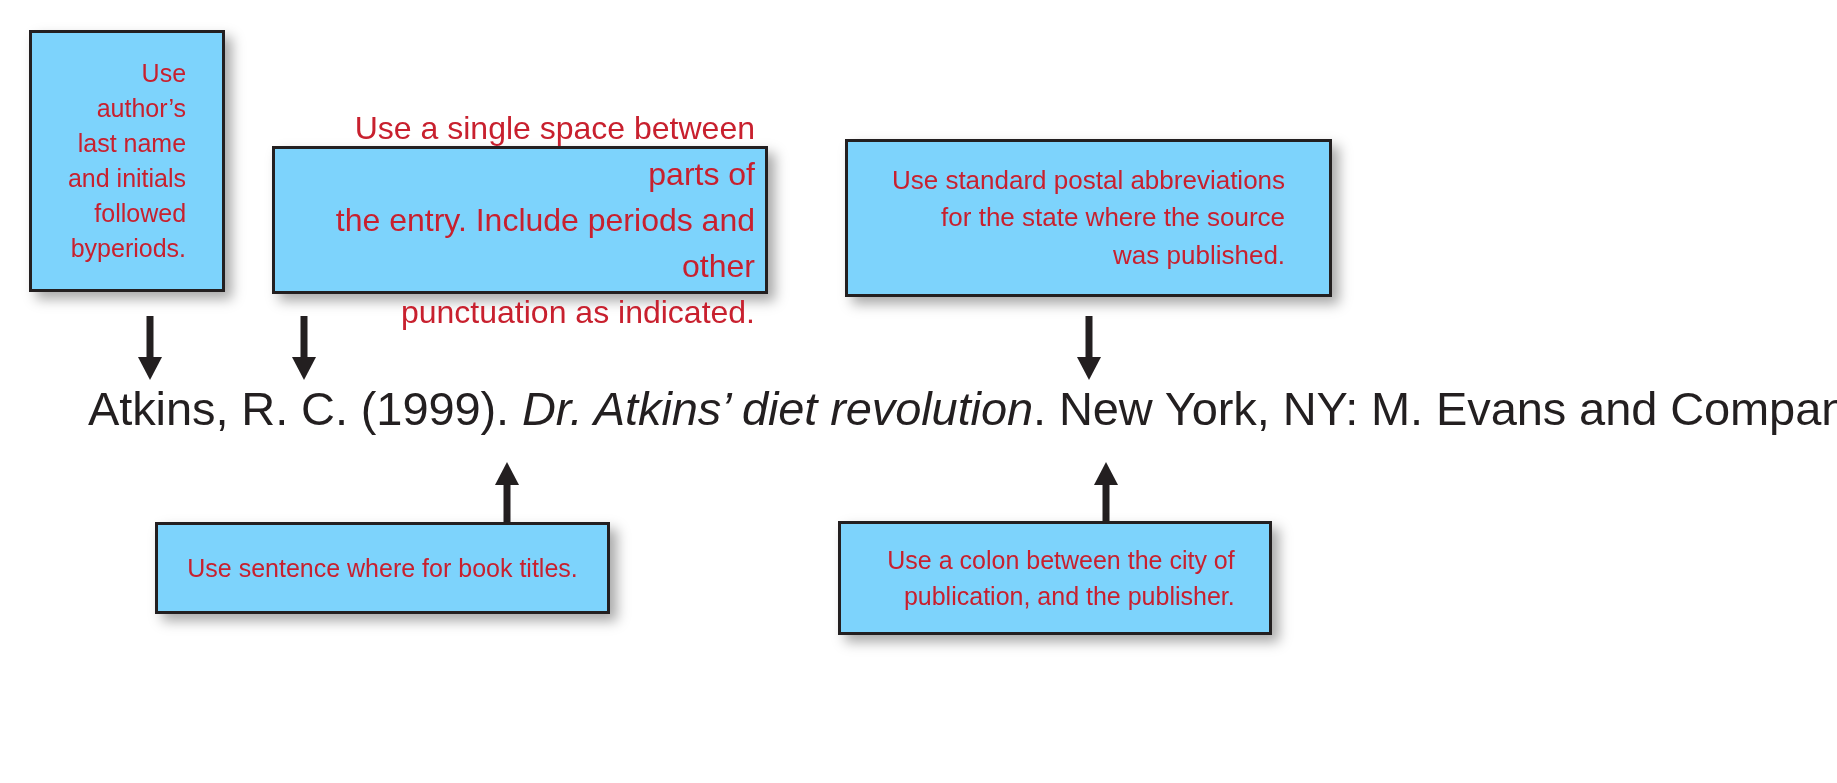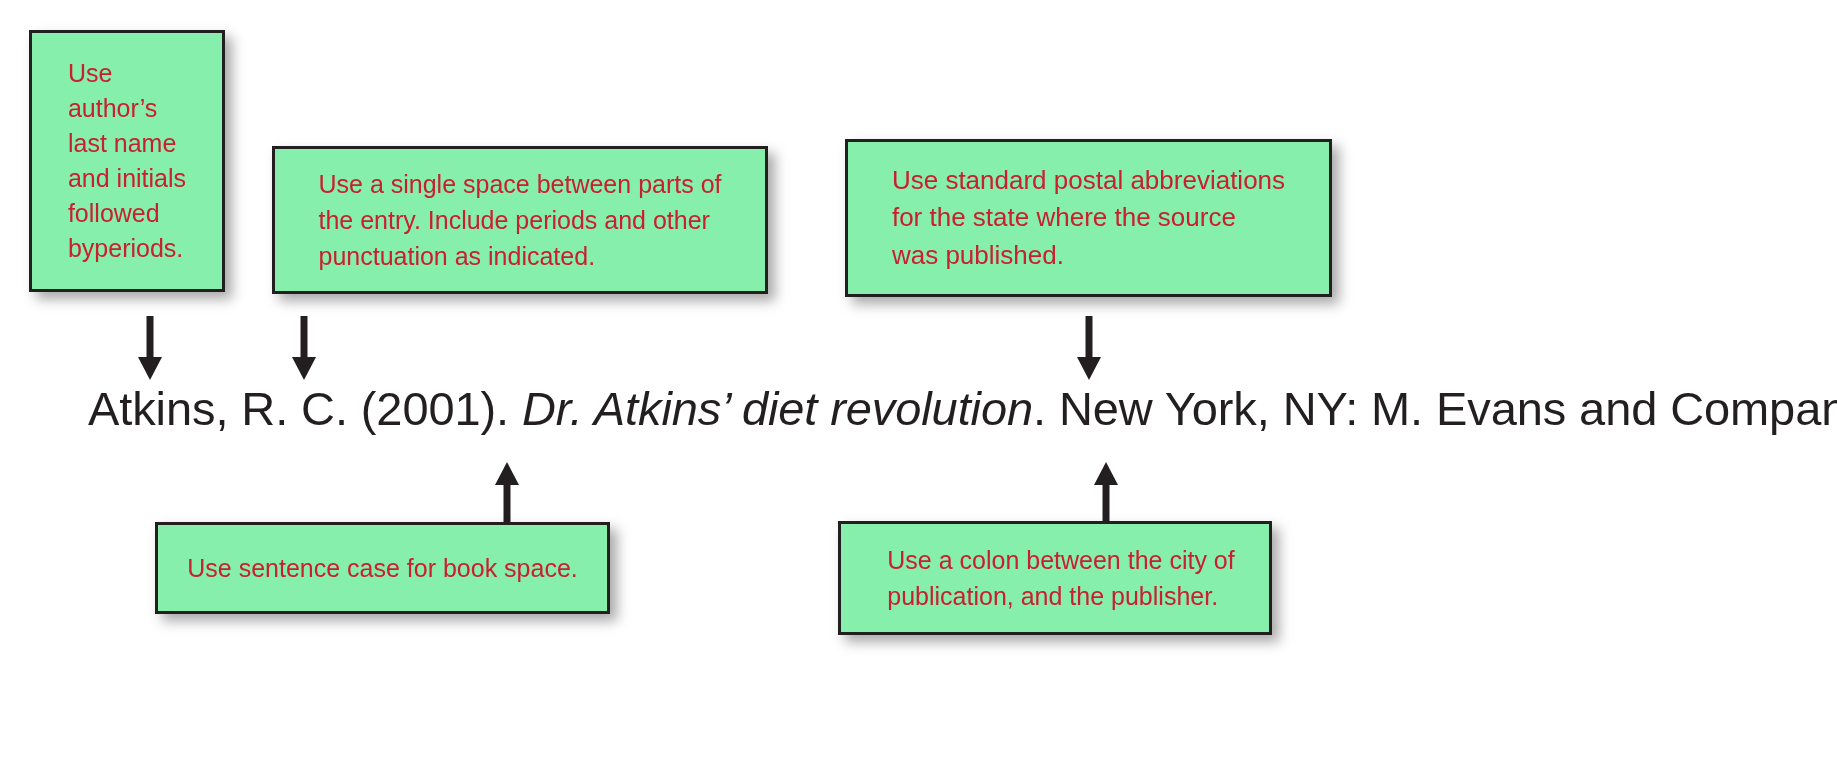--- a/index.html
+++ b/index.html
@@ -16,43 +16,43 @@
     width: 1837px;
     height: 783px;
     background: #ffffff;
     overflow: hidden;
   }
 
   
   .callout {
     position: absolute;
     box-sizing: border-box;
-    background: #86efac;
+    background: #7dd3fc;
     border: 3px solid #231f20;
     box-shadow: 7px 7px 12px rgba(0,0,0,0.34);
     display: flex;
     align-items: center;
     justify-content: center;
-    text-align: left;
+    text-align: right;
   }
   .callout .ctext {
     color: #c8202e;
     font-family: "Liberation Sans", sans-serif;
     font-weight: 400;
     line-height: 1.28;
     padding: 0 10px;
     white-space: pre-line;
   }
 
   
   #box-author        { left: 29px;   top: 30px;  width: 196px; height: 262px; }
   #box-author .ctext { font-size: 25px; line-height: 1.40; }
 
   #box-spacing        { left: 272px;  top: 146px; width: 496px; height: 148px; }
-  #box-spacing .ctext { font-size: 25px; line-height: 1.44; }
+  #box-spacing .ctext { font-size: 32px; line-height: 1.44; }
 
   #box-postal         { left: 845px;  top: 139px; width: 487px; height: 158px; }
   #box-postal .ctext  { font-size: 26px; line-height: 1.44; }
 
   #box-sentence-case        { left: 155px;  top: 522px; width: 455px; height: 92px; }
   #box-sentence-case .ctext { font-size: 25px; }
 
   #box-colon         { left: 838px;  top: 521px; width: 434px; height: 114px; padding-left: 12px; }
   #box-colon .ctext  { font-size: 25px; line-height: 1.44; }
 
@@ -119,39 +119,39 @@
   </div>
 
   <div class="arrow" style="left:1069px; top:316px;">
     <svg width="40" height="64" viewBox="0 0 40 64" xmlns="http://www.w3.org/2000/svg">
       <line x1="20" y1="0" x2="20" y2="44" stroke="#231f20" stroke-width="7"></line>
       <polygon points="8,41 32,41 20,64" fill="#231f20"></polygon>
     </svg>
   </div>
 
   <div id="citation">
-    <span>Atkins, R. C. (2001). </span><span class="italic">Dr. Atkins’ diet revolution</span><span>. New York, NY: M. Evans and Company.</span>
+    <span>Atkins, R. C. (1999). </span><span class="italic">Dr. Atkins’ diet revolution</span><span>. New York, NY: M. Evans and Company.</span>
   </div>
 
   <div class="arrow" style="left:487px; top:446px;">
     <svg width="40" height="80" viewBox="0 0 40 80" xmlns="http://www.w3.org/2000/svg">
       <line x1="20" y1="36" x2="20" y2="80" stroke="#231f20" stroke-width="7"></line>
       <polygon points="8,39 32,39 20,16" fill="#231f20"></polygon>
     </svg>
   </div>
 
   <div class="arrow" style="left:1086px; top:446px;">
     <svg width="40" height="80" viewBox="0 0 40 80" xmlns="http://www.w3.org/2000/svg">
       <line x1="20" y1="36" x2="20" y2="80" stroke="#231f20" stroke-width="7"></line>
       <polygon points="8,39 32,39 20,16" fill="#231f20"></polygon>
     </svg>
   </div>
 
   <div class="callout" id="box-sentence-case">
-    <div class="ctext">Use sentence case for book space.</div>
+    <div class="ctext">Use sentence where for book titles.</div>
   </div>
 
   <div class="callout" id="box-colon">
     <div class="ctext">Use a colon between the city of
 publication, and the publisher.</div>
   </div>
 
 </div>
 
 </body></html>

